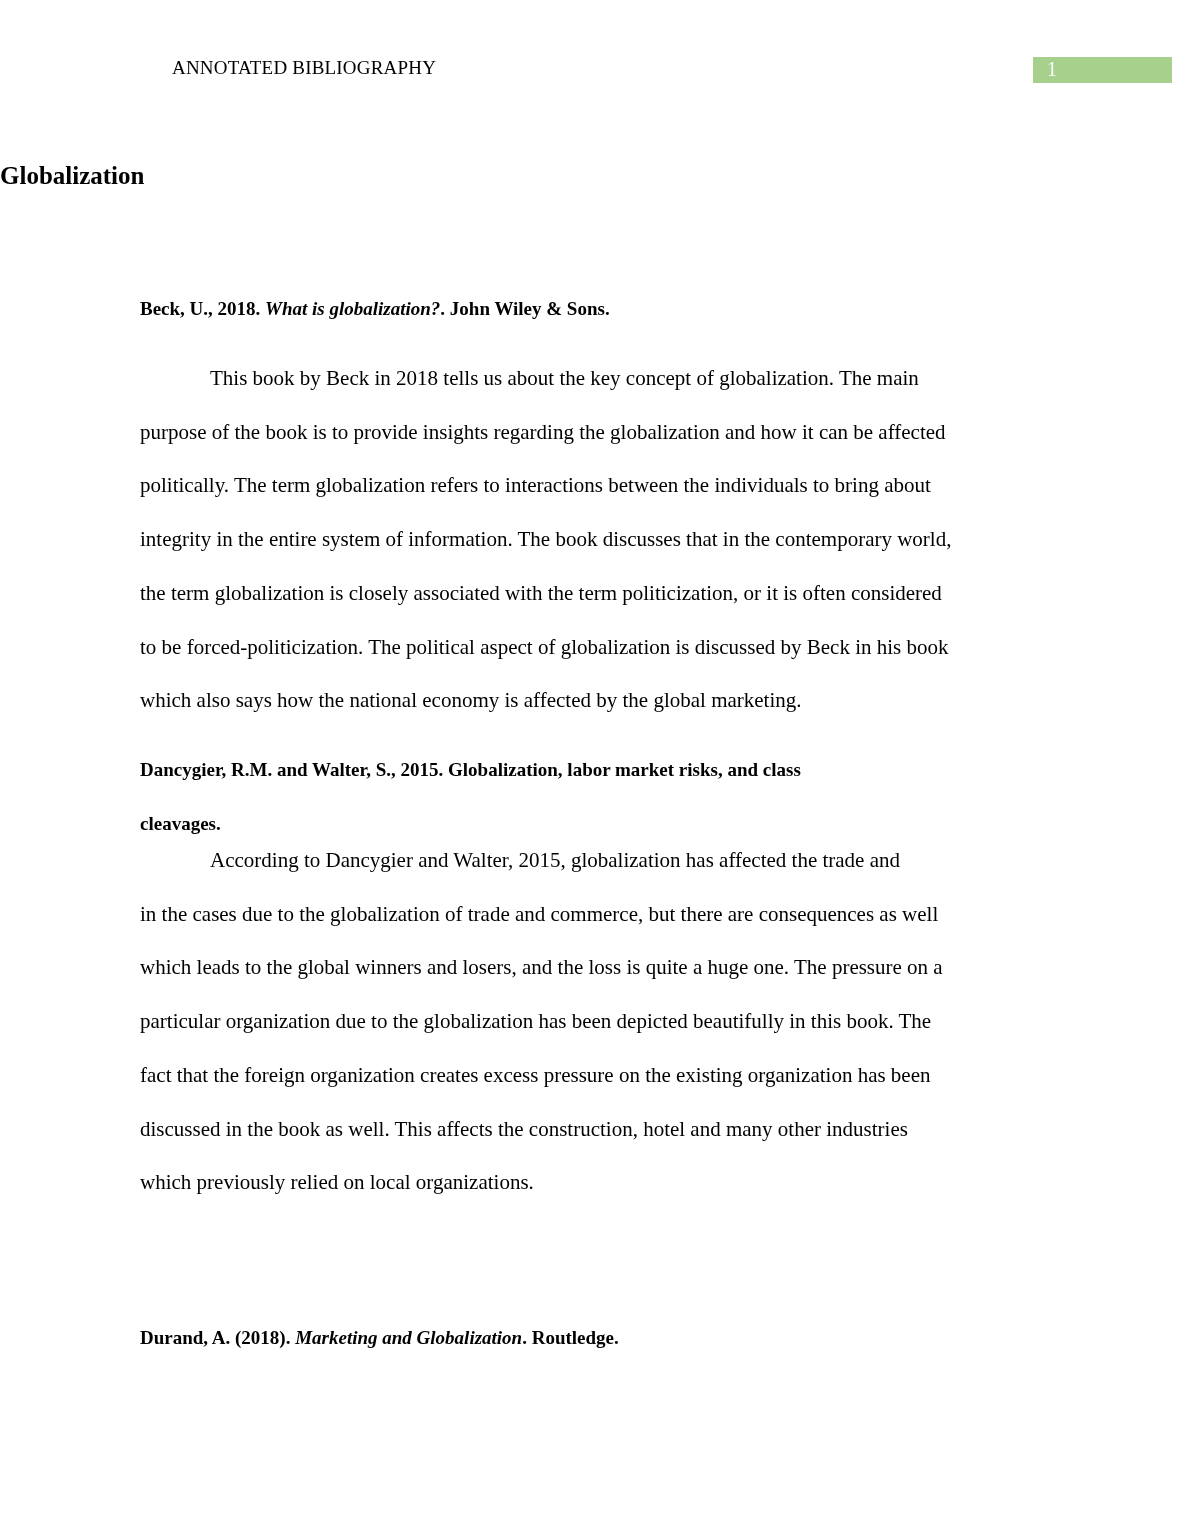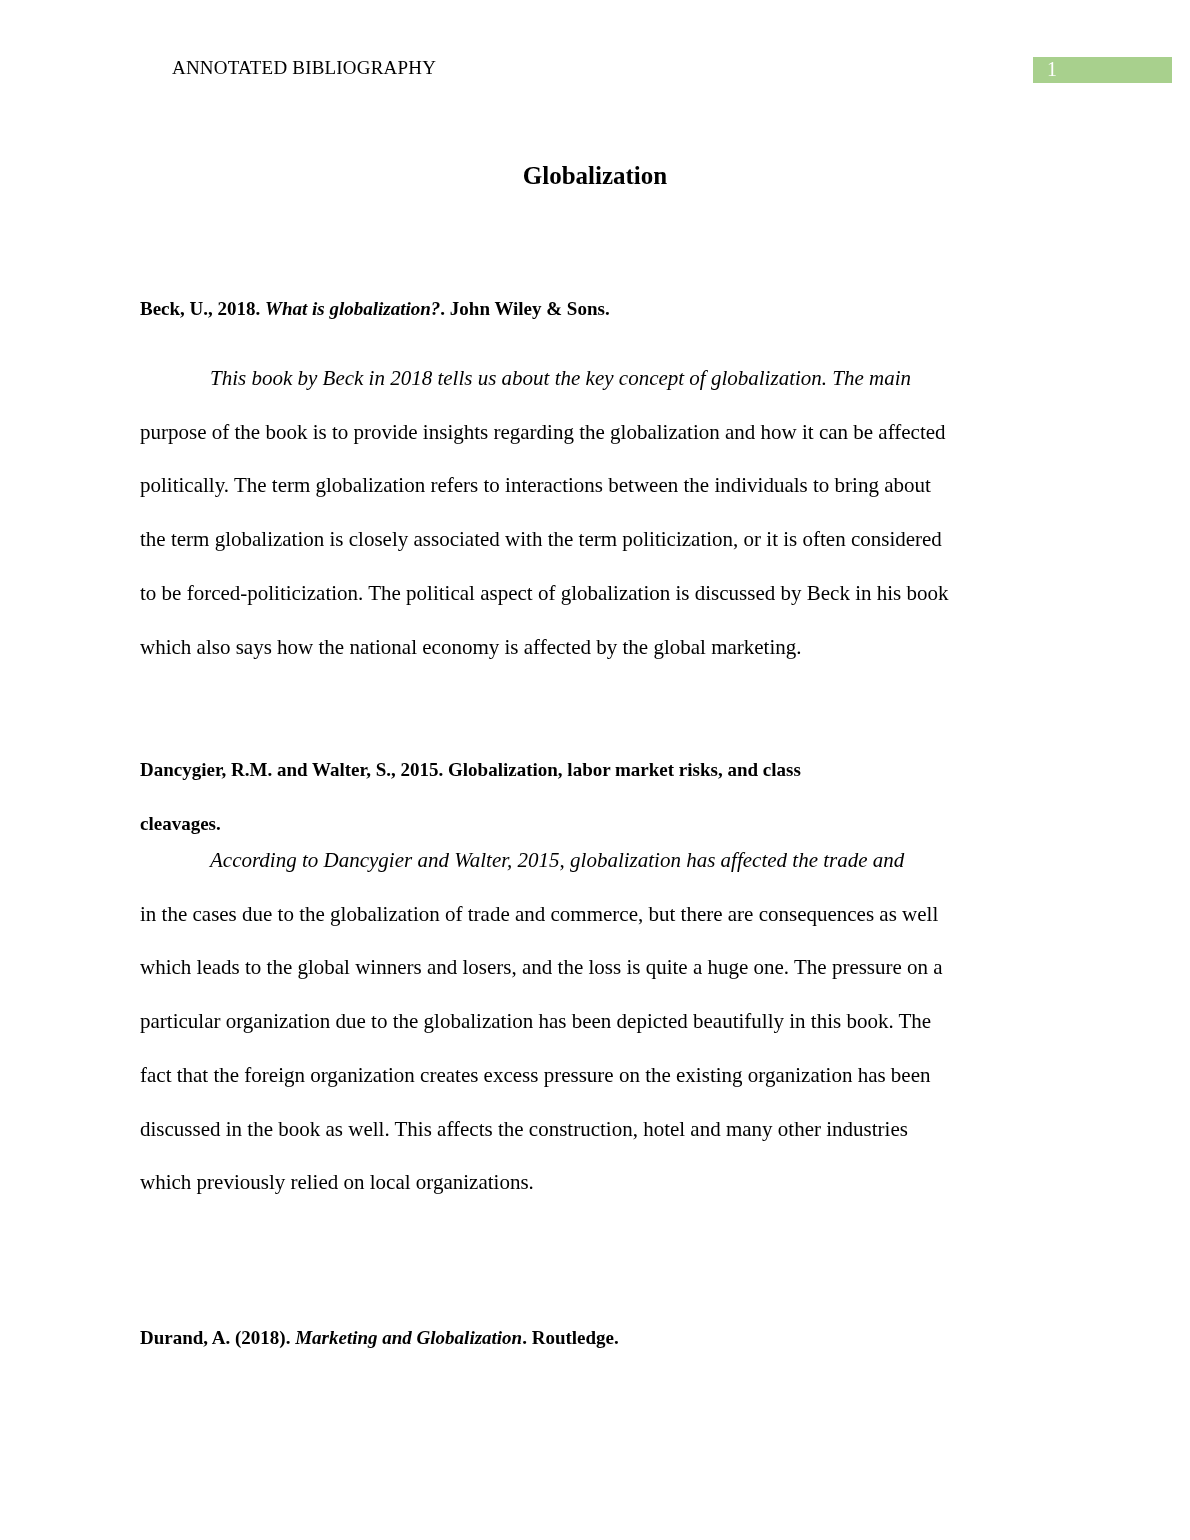--- a/index.html
+++ b/index.html
@@ -13,53 +13,54 @@
     }
     .page-num-box {
       position: absolute; left: 1033px; top: 57px; width: 139px; height: 26px;
       background: #a8d08d;
     }
     .page-num {
       position: absolute; left: 14px; top: 1px; font-size: 20px; color: #ffffff;
     }
     .title {
       position: absolute; left: 0; width: 1190px; top: 162px;
-      text-align: center; font-weight: bold; font-size: 25px;
+      font-weight: bold; font-size: 25px;
     }
     .citation {
       position: absolute; left: 140px; width: 900px;
       font-weight: bold; font-size: 19px; line-height: 54px;
     }
     .para {
       position: absolute; left: 140px; width: 910px;
       font-size: 21px; line-height: 53.7px;
       text-indent: 70px;
     }
     .line { display: block; white-space: nowrap; }
-    .line.first { padding-left: 70px; font-style: italic; }
+    .line.first { padding-left: 70px; }
   </style>
 </head>
 <body>
 
 <div>
   <div class="running-head">ANNOTATED BIBLIOGRAPHY</div>
   <div class="page-num-box">
     <span class="page-num">1</span>
   </div>
 </div>
 
 <div class="title">Globalization</div>
 
 <div class="citation" style="top:282px;">
   <span>Beck, U., 2018. </span><i>What is globalization?</i><span>. John Wiley &amp; Sons.</span>
 </div>
 <div class="para" style="top:352px; text-indent:0;">
   <span class="line first">This book by Beck in 2018 tells us about the key concept of globalization. The main</span>
   <span class="line">purpose of the book is to provide insights regarding the globalization and how it can be affected</span>
   <span class="line">politically. The term globalization refers to interactions between the individuals to bring about</span>
+  <span class="line">integrity in the entire system of information. The book discusses that in the contemporary world,</span>
   <span class="line">the term globalization is closely associated with the term politicization, or it is often considered</span>
   <span class="line">to be forced-politicization. The political aspect of globalization is discussed by Beck in his book</span>
   <span class="line">which also says how the national economy is affected by the global marketing.</span>
 </div>
 
 <div class="citation" style="top:743px;">
   <span class="line">Dancygier, R.M. and Walter, S., 2015. Globalization, labor market risks, and class</span>
   <span class="line">cleavages.</span>
 </div>
 <div class="para" style="top:834px; text-indent:0;">

